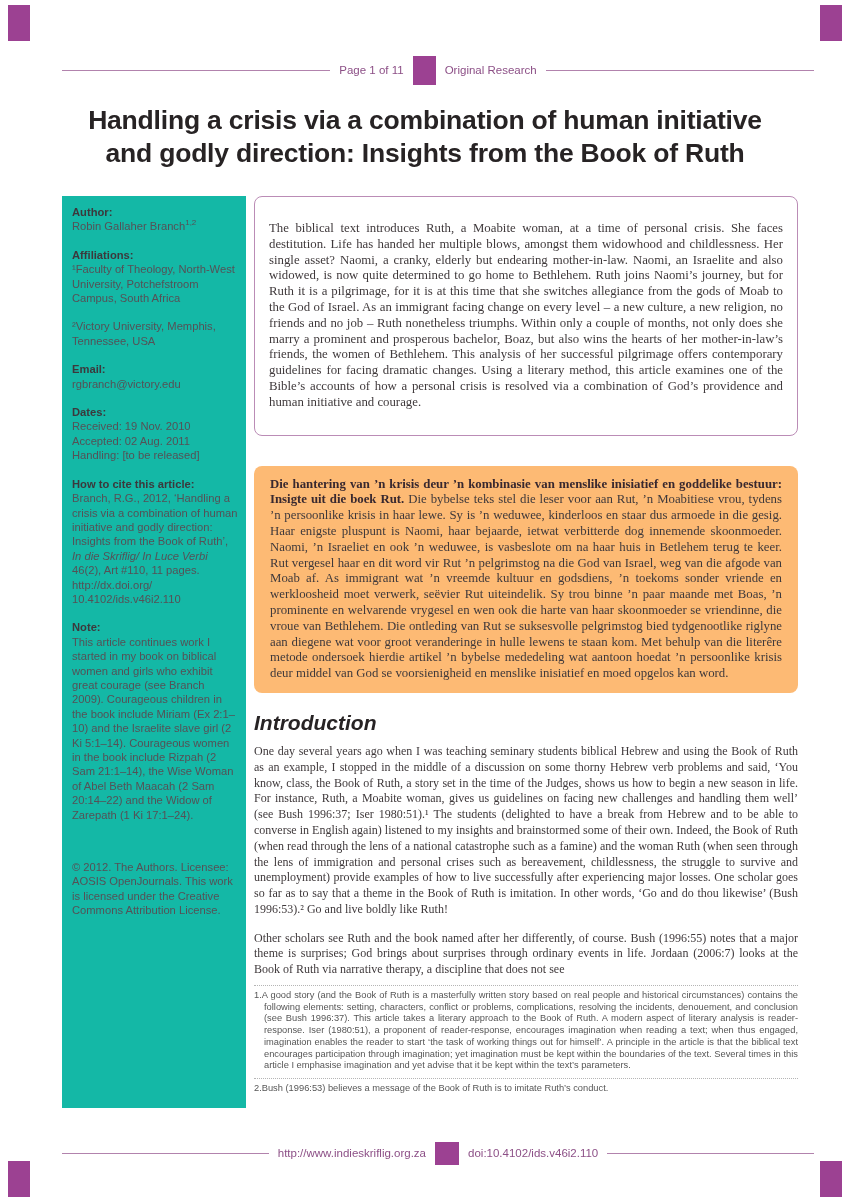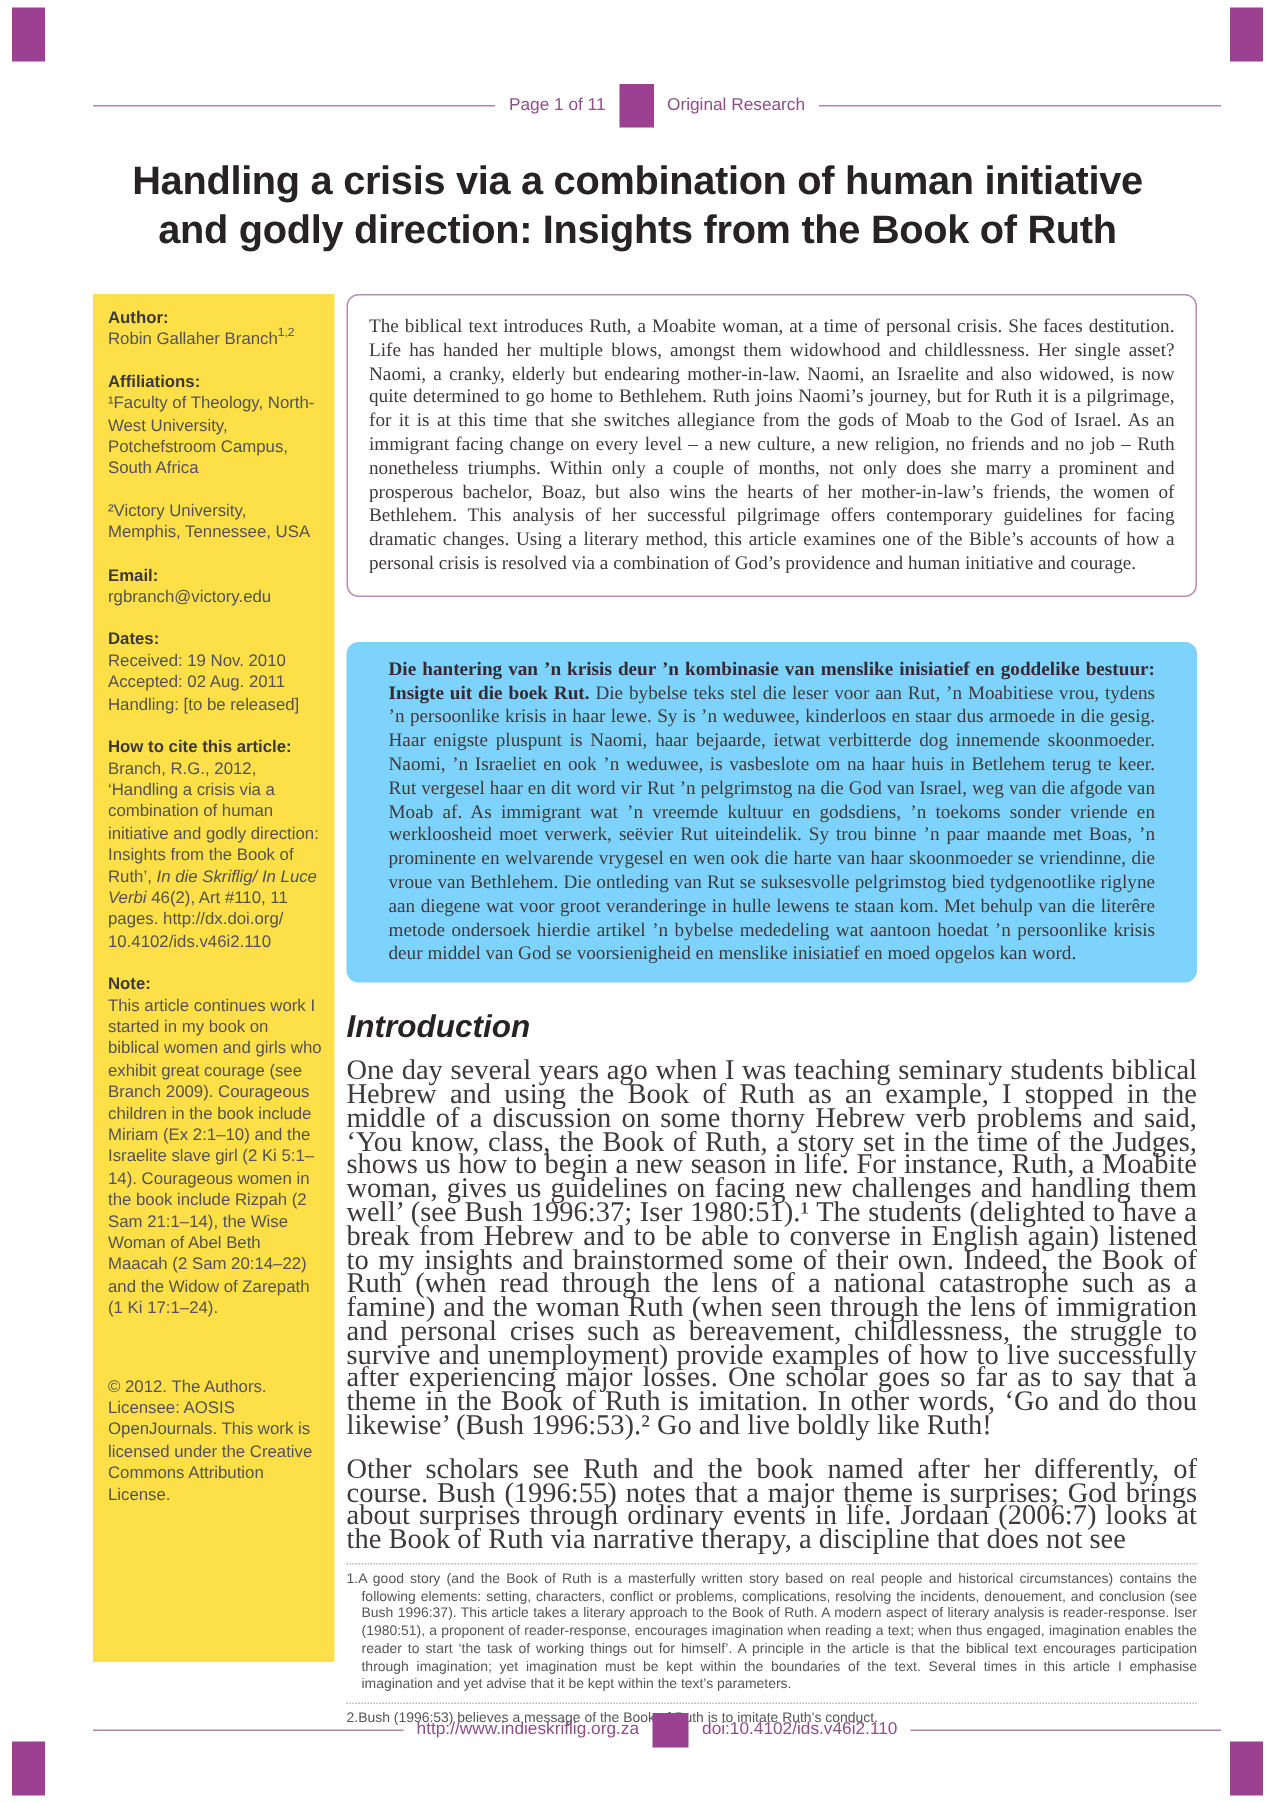--- a/index.html
+++ b/index.html
@@ -35,50 +35,50 @@
     color:#272324; letter-spacing:-0.2px;
   }
 
   .columns {
     position:absolute; top:196px; left:62px; right:52px;
     display:flex; gap:8px; align-items:flex-start;
   }
 
   
   .sidebar {
-    flex:none; width:161px; height:912px;
-    background:#fde047; padding:9px 8px 9px 10px;
+    flex:none; width:184px; height:912px;
+    background:#14b8a6; padding:9px 8px 9px 10px;
     font-size:11.2px; line-height:14.4px; color:#555156;
     overflow:hidden;
   }
   .sec { margin-bottom:14px; }
   .lbl { font-weight:bold; color:#3c383c; }
   .sup { font-size:8px; vertical-align:super; line-height:0; }
   .copyright { margin-top:38px; }
 
   
   .main { flex:1; min-width:0; font-family:"Liberation Serif", serif; color:#3f393b; }
   .box-en {
     border:1px solid #bb8cb6; border-radius:8px;
-    padding:13px 14px; margin-bottom:30px;
+    padding:24px 14px; margin-bottom:30px;
     font-size:12.8px; line-height:15.8px; text-align:justify;
   }
   .box-af {
-    background:#7dd3fc; border-radius:8px;
-    padding:11px 28px; margin-bottom:18px;
+    background:#fdba74; border-radius:8px;
+    padding:11px 16px; margin-bottom:18px;
     font-size:12.8px; line-height:15.8px; text-align:justify;
   }
   .box-af b { color:#38282f; }
   .h-intro {
     font-family:"Liberation Sans", sans-serif;
     font-weight:bold; font-size:21px; color:#272324;
     margin:0 0 9px 0;
     font-style:italic;
   }
-  .para { font-size:19px; line-height:15.8px; text-align:justify; margin-bottom:13px; }
+  .para { font-size:12px; line-height:15.8px; text-align:justify; margin-bottom:13px; }
   .para:last-of-type { margin-bottom:0; }
 
   .footnotes { font-family:"Liberation Sans", sans-serif; margin-top:7px; }
   .fn {
     border-top:1px dotted #b5b5b5; margin-top:6px; padding:4px 0 0 10px;
     text-indent:-10px; font-size:9.3px; line-height:11.7px;
     color:#565656; text-align:justify;
   }
 </style>
 </head>

